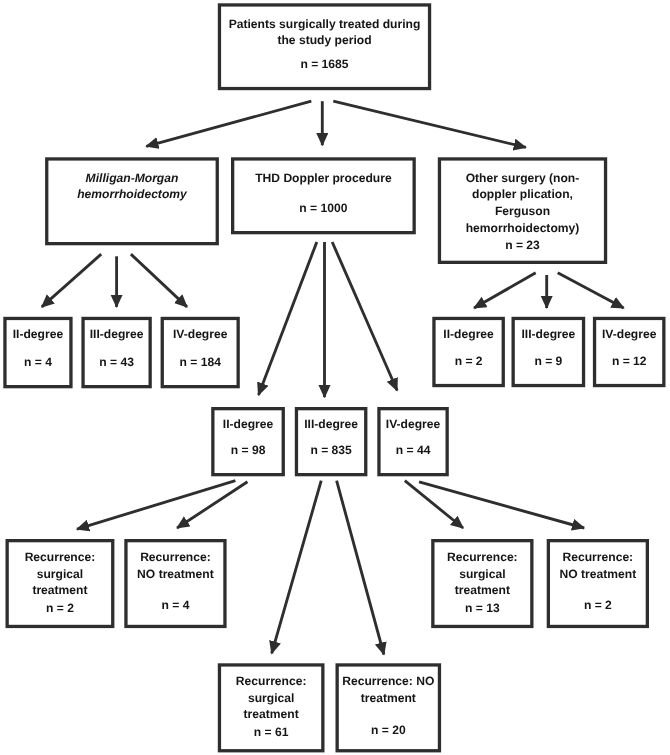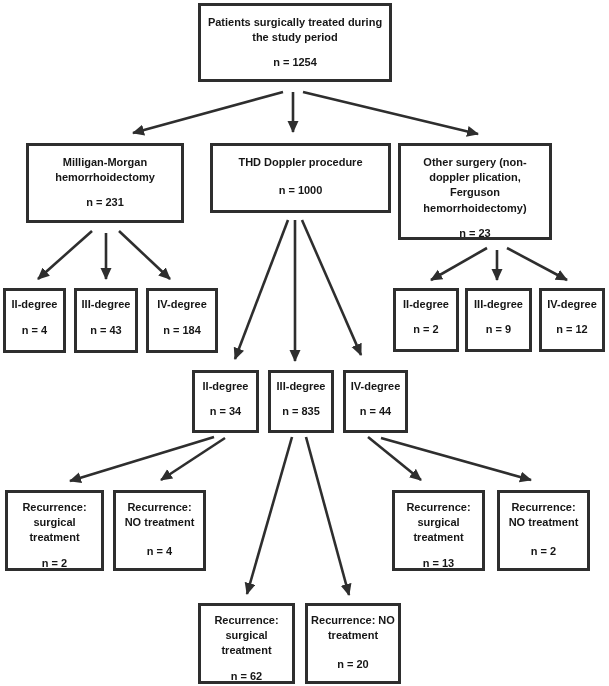--- a/index.html
+++ b/index.html
@@ -7,21 +7,20 @@
     position:relative; width:609px; height:686px; background:#ffffff;
     font-family:"Liberation Sans", sans-serif; overflow:hidden;
   }
   .arrows { position:absolute; left:0; top:0; pointer-events:none; }
   .node {
     position:absolute; box-sizing:border-box;
     border:3px solid #2e2e2e; background:#ffffff; color:#161616;
     display:flex; flex-direction:column; justify-content:space-between; align-items:center;
     text-align:center; font-weight:700; font-size:11px; line-height:1.38;
     padding:7px 3px 9px;
-    gap:10px;
   }
   .node .lbl { width:100%; }
   .node .nval { width:100%; }
   .node.tall { padding-top:9px; padding-bottom:12px; }
   .node.small { padding-top:6px; padding-bottom:12px; }
 </style>
 </head>
 <body>
 
 <div class="canvas">
@@ -55,29 +54,28 @@
       <line x1="292" y1="437" x2="247" y2="594" marker-end="url(#ah)"></line>
       <line x1="306" y1="437" x2="349" y2="595" marker-end="url(#ah)"></line>
 
       <line x1="368" y1="437" x2="421" y2="480" marker-end="url(#ah)"></line>
       <line x1="381" y1="438" x2="531" y2="480" marker-end="url(#ah)"></line>
     </g>
   </svg>
 
   <div class="node tall" style="left:198px; top:3px; width:194px; height:79px;">
     <div class="lbl">Patients surgically treated during the study period</div>
-    <div class="nval">n = 1254</div>
+    <div class="nval">n = 1685</div>
   </div>
 
-  <div class="node tall" style="left:26px; top:143px; width:158px; height:80px;">
+  <div class="node tall" style="left:41px; top:143px; width:158px; height:80px;font-style:italic;">
     <div class="lbl">Milligan-Morgan hemorrhoidectomy</div>
-    <div class="nval">n = 231</div>
   </div>
 
-  <div class="node tall" style="left:210px; top:143px; width:181px; height:70px;">
+  <div class="node tall" style="left:210px; top:143px; width:168px; height:70px;">
     <div class="lbl">THD Doppler procedure</div>
     <div class="nval">n = 1000</div>
   </div>
 
   <div class="node tall" style="left:398px; top:143px; width:154px; height:97px;">
     <div class="lbl">Other surgery (non-doppler plication, Ferguson hemorrhoidectomy)</div>
     <div class="nval">n = 23</div>
   </div>
 
   <div class="node small" style="left:3px; top:288px; width:63px; height:65px;">
@@ -101,21 +99,21 @@
     <div class="lbl">III-degree</div>
     <div class="nval">n = 9</div>
   </div>
   <div class="node small" style="left:539px; top:288px; width:66px; height:64px;">
     <div class="lbl">IV-degree</div>
     <div class="nval">n = 12</div>
   </div>
 
   <div class="node small" style="left:192px; top:370px; width:67px; height:63px;">
     <div class="lbl">II-degree</div>
-    <div class="nval">n = 34</div>
+    <div class="nval">n = 98</div>
   </div>
   <div class="node small" style="left:268px; top:370px; width:66px; height:63px;">
     <div class="lbl">III-degree</div>
     <div class="nval">n = 835</div>
   </div>
   <div class="node small" style="left:343px; top:370px; width:65px; height:63px;">
     <div class="lbl">IV-degree</div>
     <div class="nval">n = 44</div>
   </div>
 
@@ -132,20 +130,20 @@
     <div class="lbl">Recurrence: surgical treatment</div>
     <div class="nval">n = 13</div>
   </div>
   <div class="node" style="left:497px; top:490px; width:93px; height:81px;">
     <div class="lbl">Recurrence: NO treatment</div>
     <div class="nval">n = 2</div>
   </div>
 
   <div class="node" style="left:198px; top:603px; width:97px; height:81px;">
     <div class="lbl">Recurrence: surgical treatment</div>
-    <div class="nval">n = 62</div>
+    <div class="nval">n = 61</div>
   </div>
   <div class="node" style="left:305px; top:603px; width:96px; height:81px;">
     <div class="lbl">Recurrence: NO treatment</div>
     <div class="nval">n = 20</div>
   </div>
 
 </div>
 
 </body></html>

